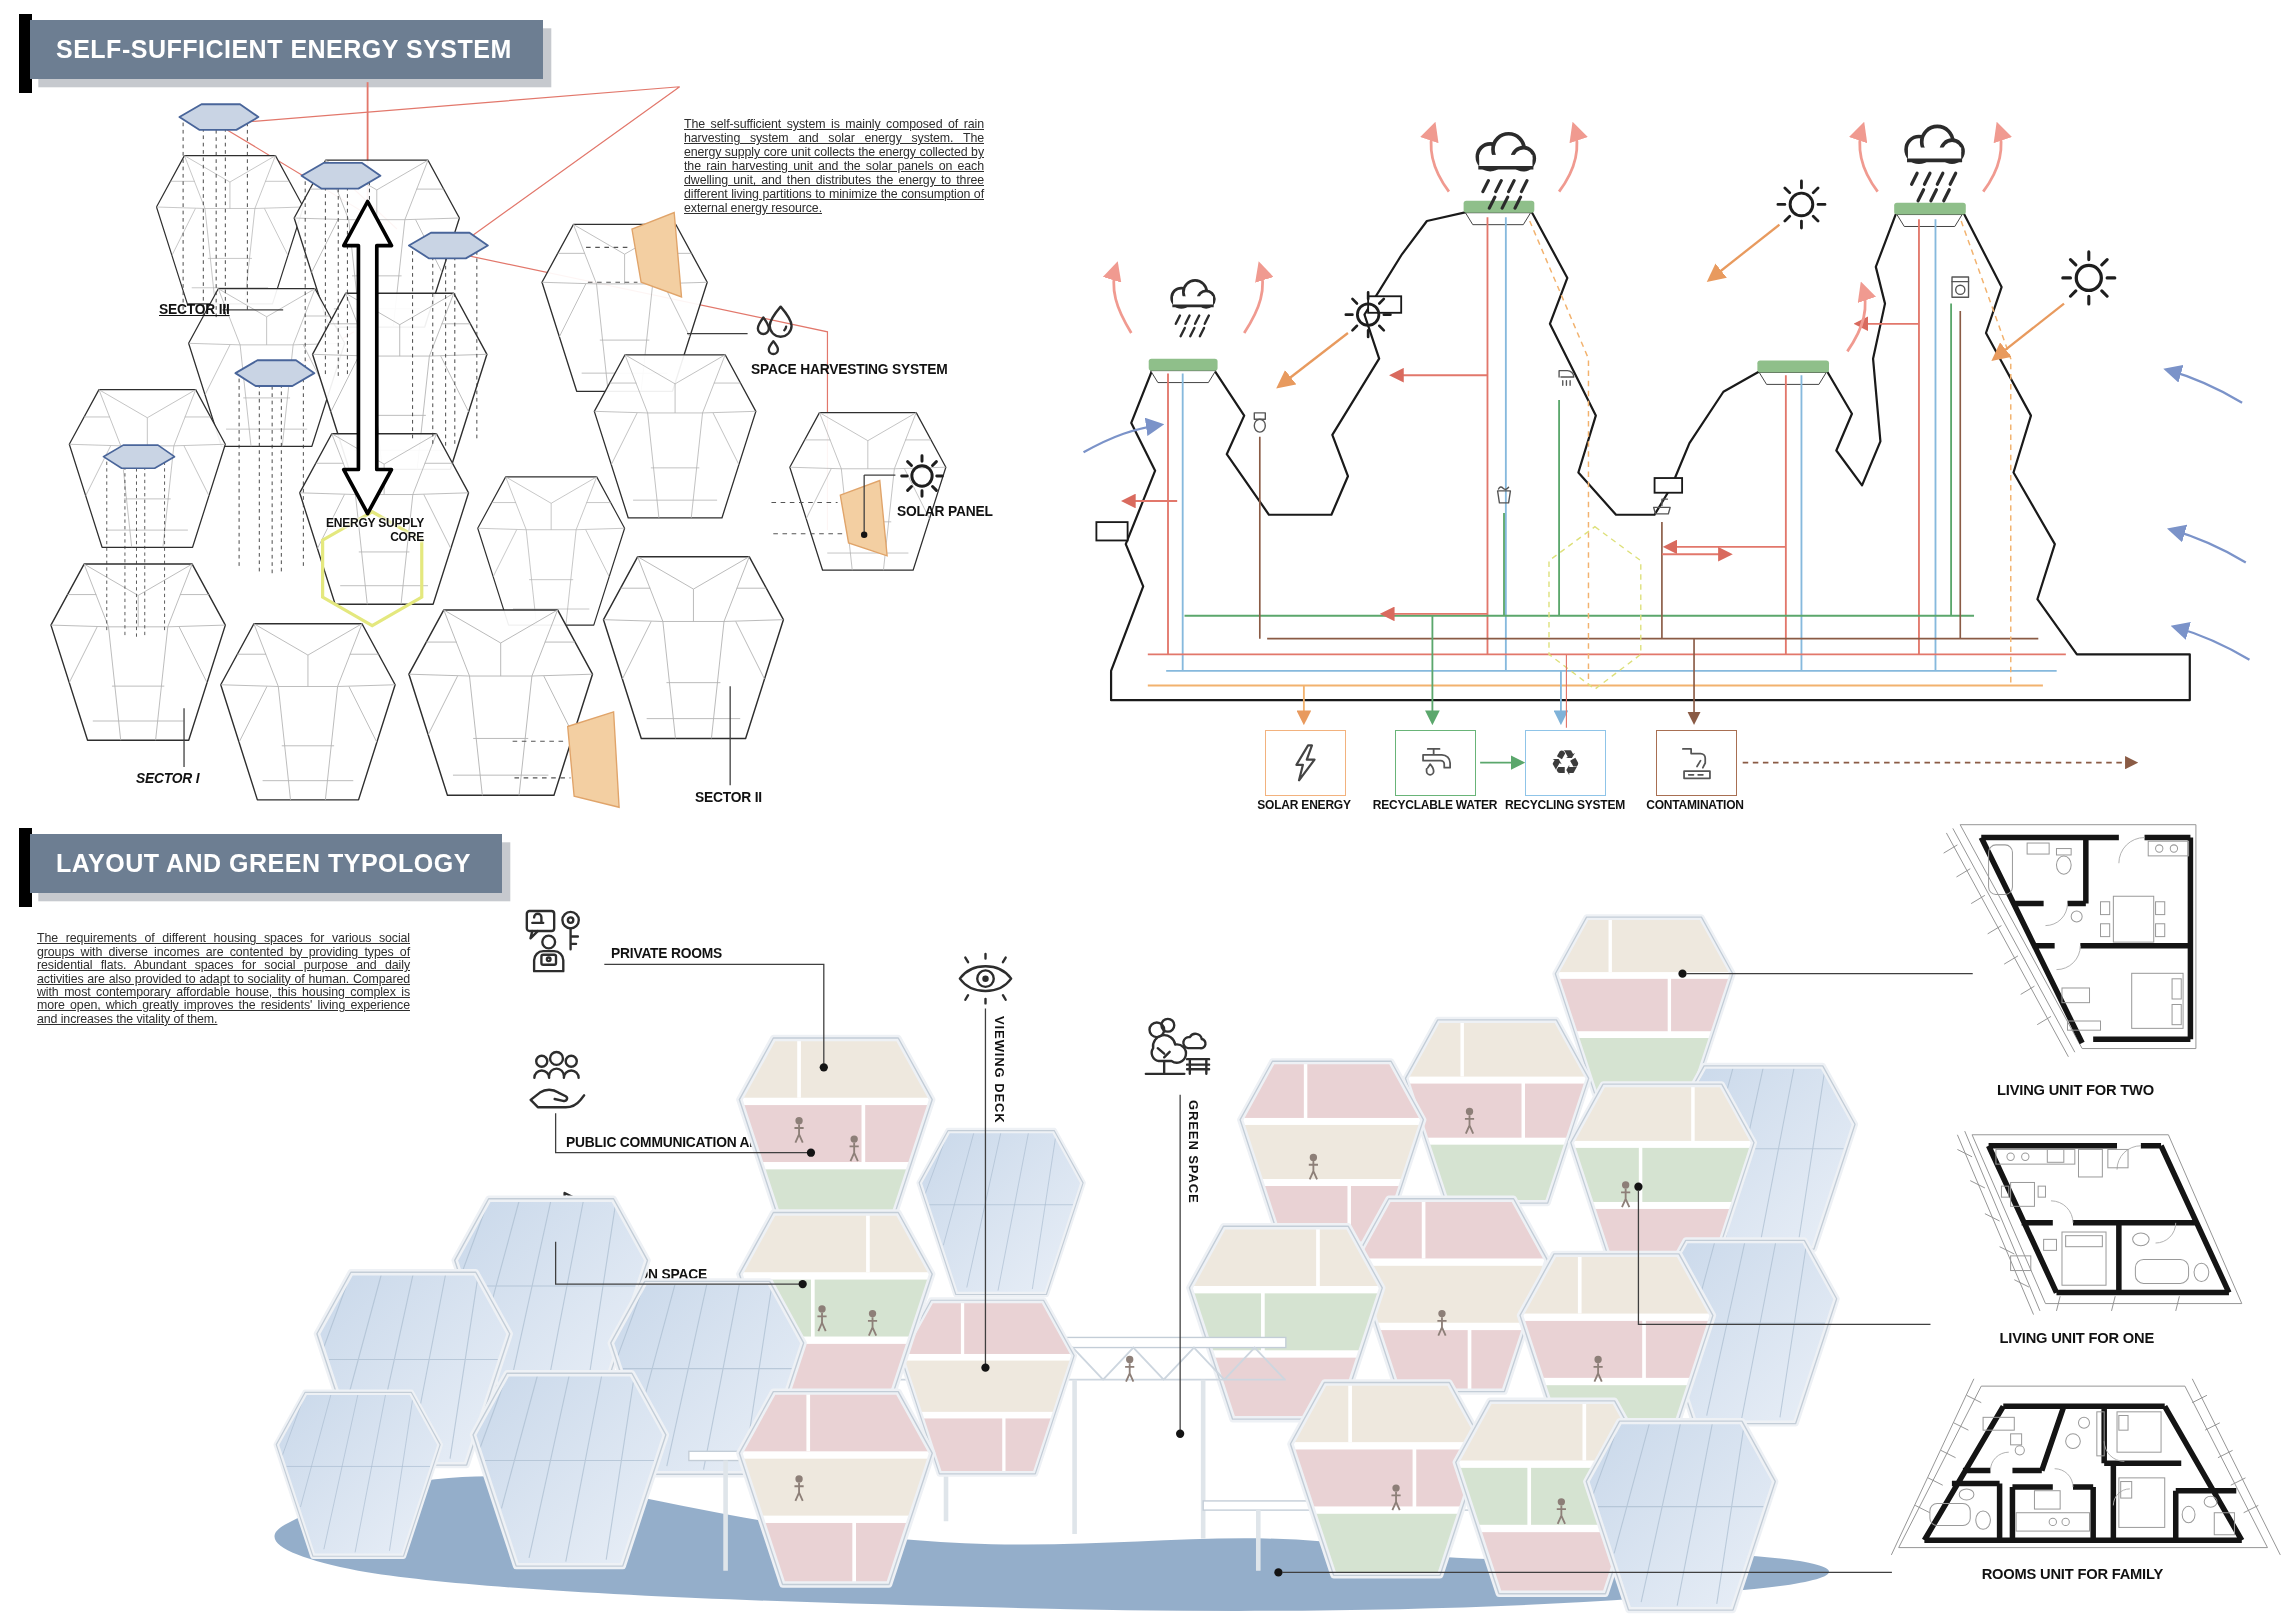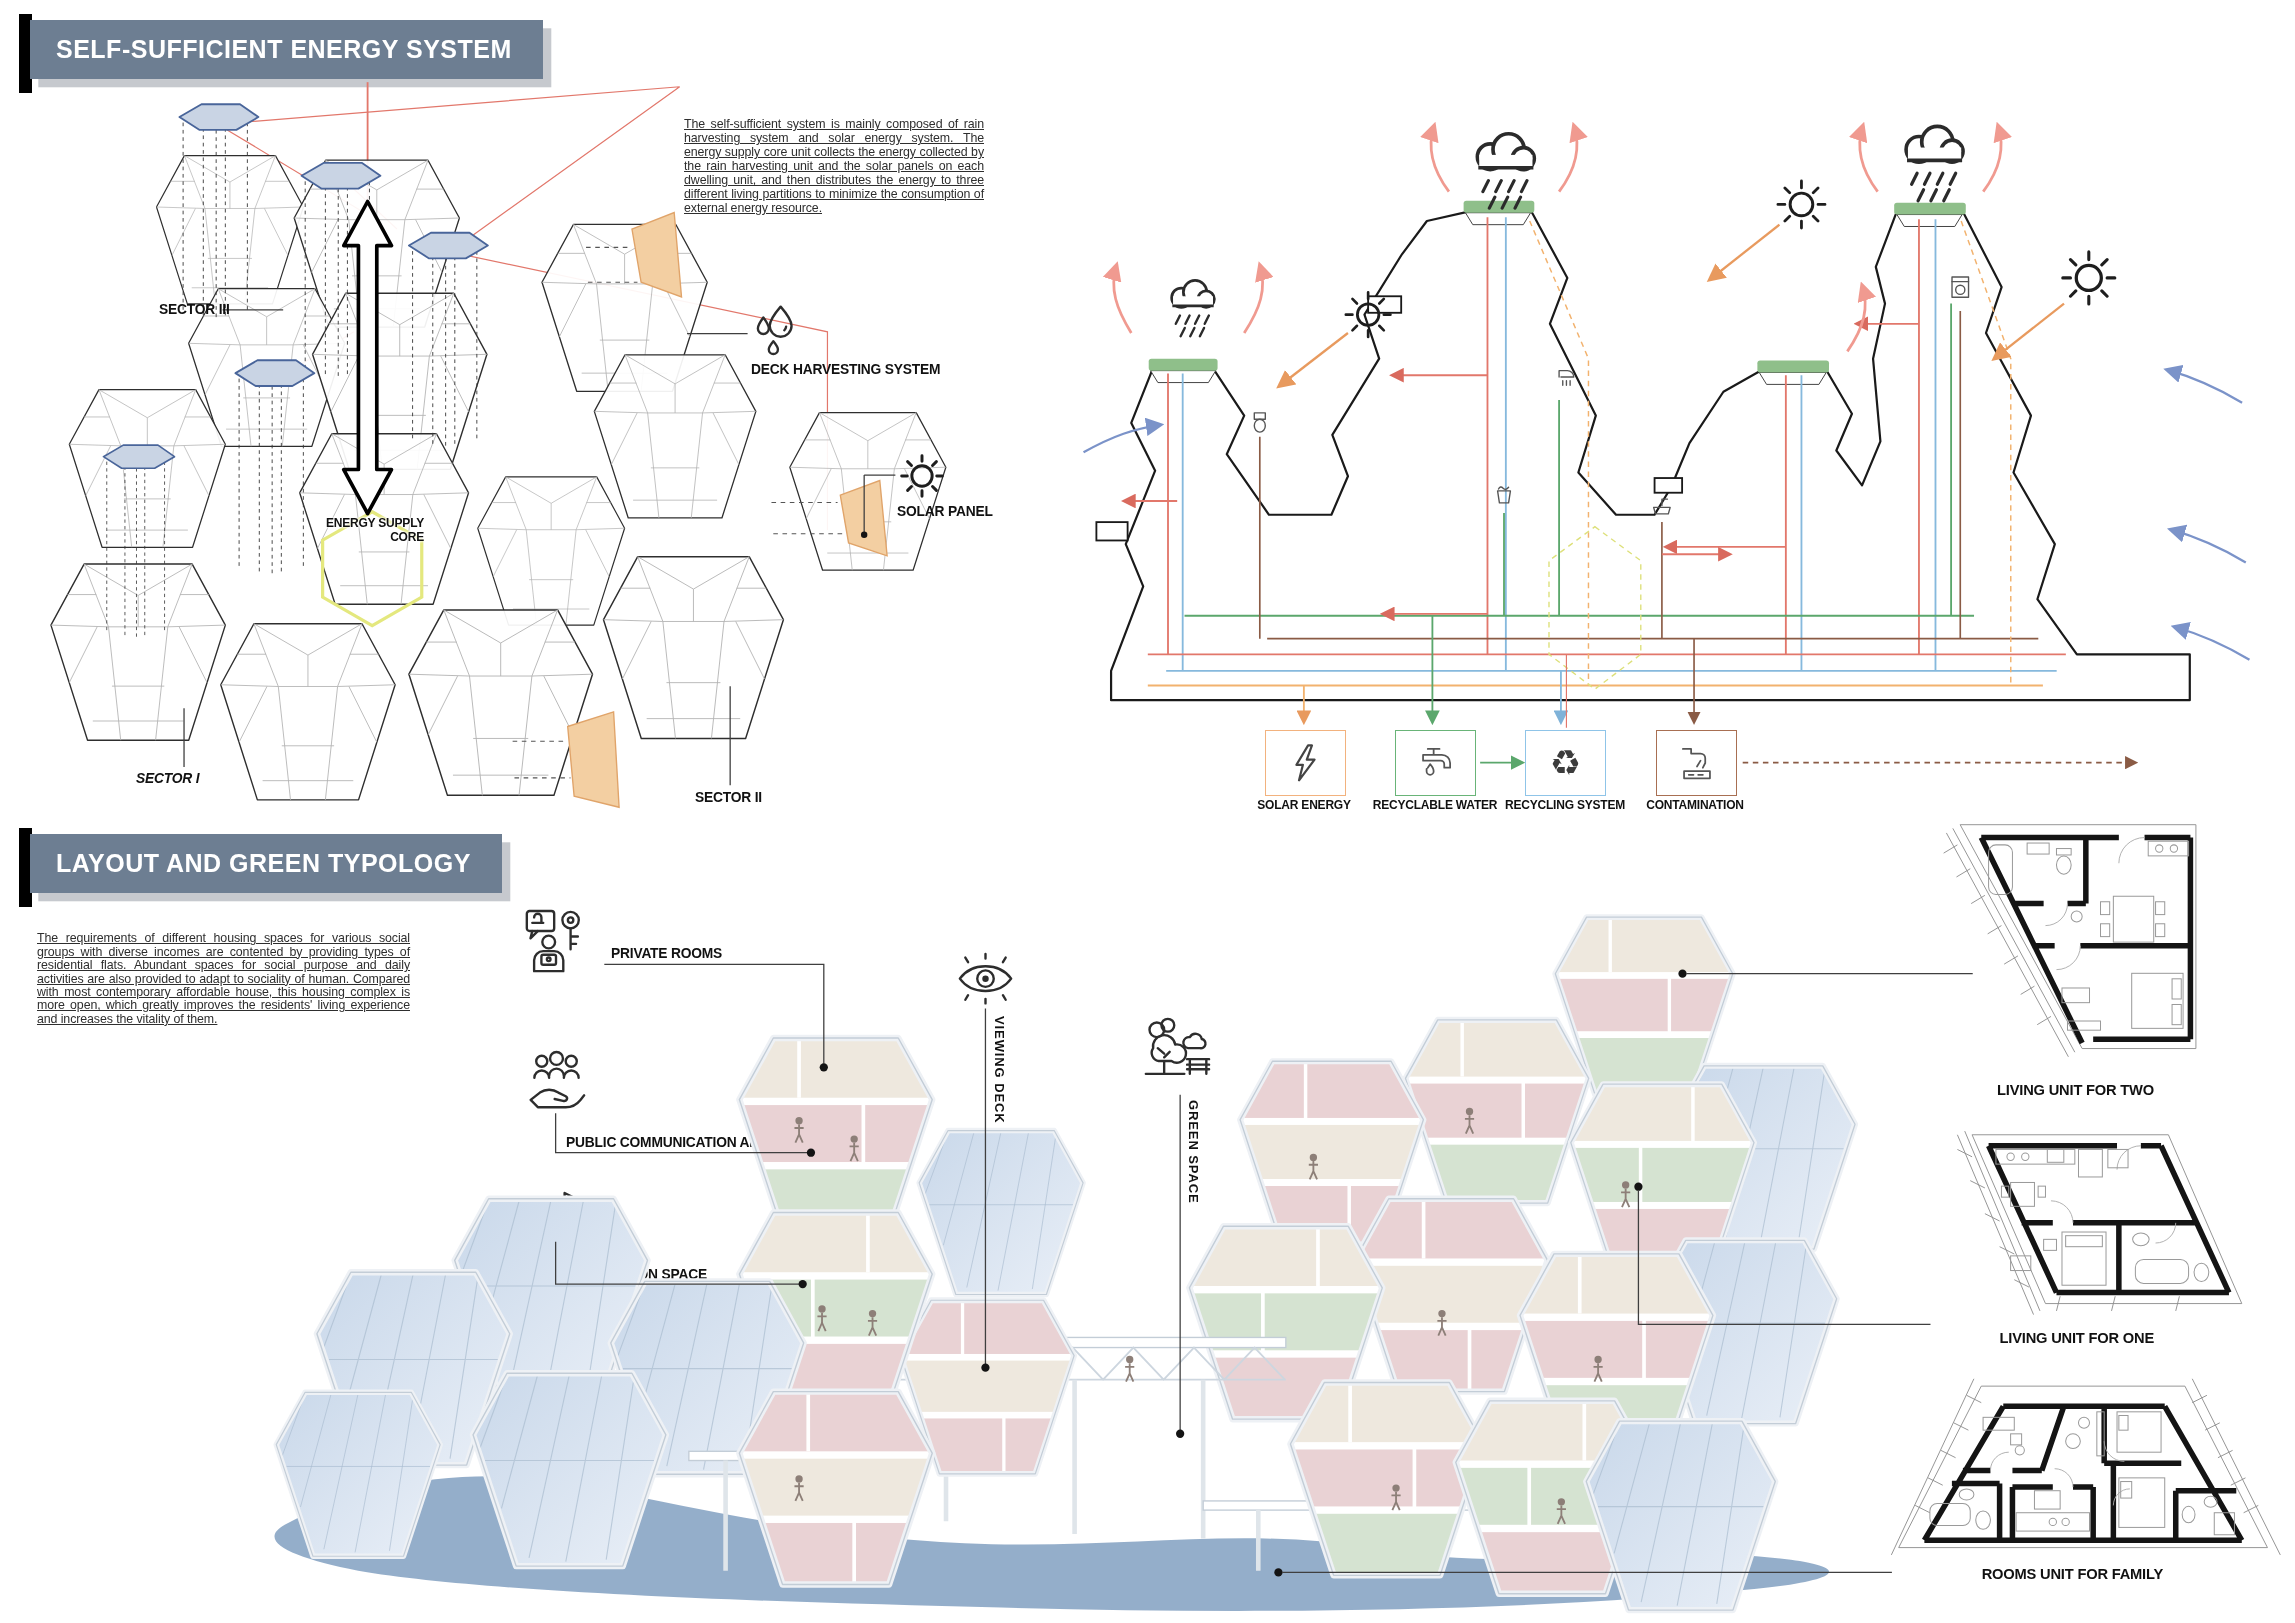--- a/index.html
+++ b/index.html
@@ -143,34 +143,34 @@
 
     <path class="hexy" d="M365,478 L419,509 L419,571 L365,602 L311,571 L311,509 Z"></path>
     <path class="dbl-arrow" d="M360,140 L386,188 L370,188 L370,432 L386,432 L360,480 L334,432 L350,432 L350,188 L334,188 Z"></path>
 
     <g>
       <path class="ldr" d="M202,258 H268 M160,692 V756 M755,668 V776 M708,284 H774 M935,438 H901 M901,438 V500"></path>
       <circle class="dot" cx="901" cy="503" r="3.5"></circle>
     </g>
   </svg>
 
-  <div class="lbl big" style="left:159px;top:302px;">SECTOR III</div>
+  <div class="lbl big" style="left:159px;top:302px;text-decoration:underline;">SECTOR III</div>
   <div class="lbl big" style="left:136px;top:771px;font-style:italic;">SECTOR I</div>
   <div class="lbl big" style="left:695px;top:790px;">SECTOR II</div>
   <div class="lbl center halo" style="left:294px;top:517px;width:130px;font-size:12px;line-height:13.8px;">
     <span>ENERGY SUPPLY</span><br>
     <span>CORE</span>
   </div>
 
   <svg class="icn" style="left:755px;top:303px;" width="44" height="51" viewBox="0 0 48 56">
     <path class="iconl" d="M28,4 C28,4 16,18 16,25 a12,12 0 0 0 24,0 C40,18 28,4 28,4 Z M34,26 a6,6 0 0 1 -2,4"></path>
     <path class="iconl" d="M9,16 C9,16 3,24 3,28 a6,6 0 0 0 12,0 C15,24 9,16 9,16 Z"></path>
     <path class="iconl" d="M20,42 C20,42 15,48 15,51 a5,5 0 0 0 10,0 C25,48 20,42 20,42 Z"></path>
   </svg>
-  <div class="lbl big" style="left:751px;top:362px;">DECK HARVESTING SYSTEM</div>
+  <div class="lbl big" style="left:751px;top:362px;">SPACE HARVESTING SYSTEM</div>
 
   <svg class="icn" style="left:898px;top:452px;" width="48" height="48" viewBox="0 0 52 52">
     <circle cx="26" cy="26" r="11" fill="none" stroke="#1e1e1e" stroke-width="3.2"></circle>
     <path class="sunl" d="M26,4 V10 M26,42 V48 M4,26 H10 M42,26 H48 M10.4,10.4 L14.6,14.6 M37.4,37.4 L41.6,41.6 M10.4,41.6 L14.6,37.4 M37.4,14.6 L41.6,10.4"></path>
   </svg>
   <div class="lbl big" style="left:897px;top:504px;">SOLAR PANEL</div>
 
   <svg style="left:1056px;top:83px;" width="1221" height="735" viewBox="0 0 1330 800">
     <defs>
       <marker id="mRed" viewBox="0 0 10 10" refX="8" refY="5" markerWidth="8" markerHeight="8" orient="auto">

